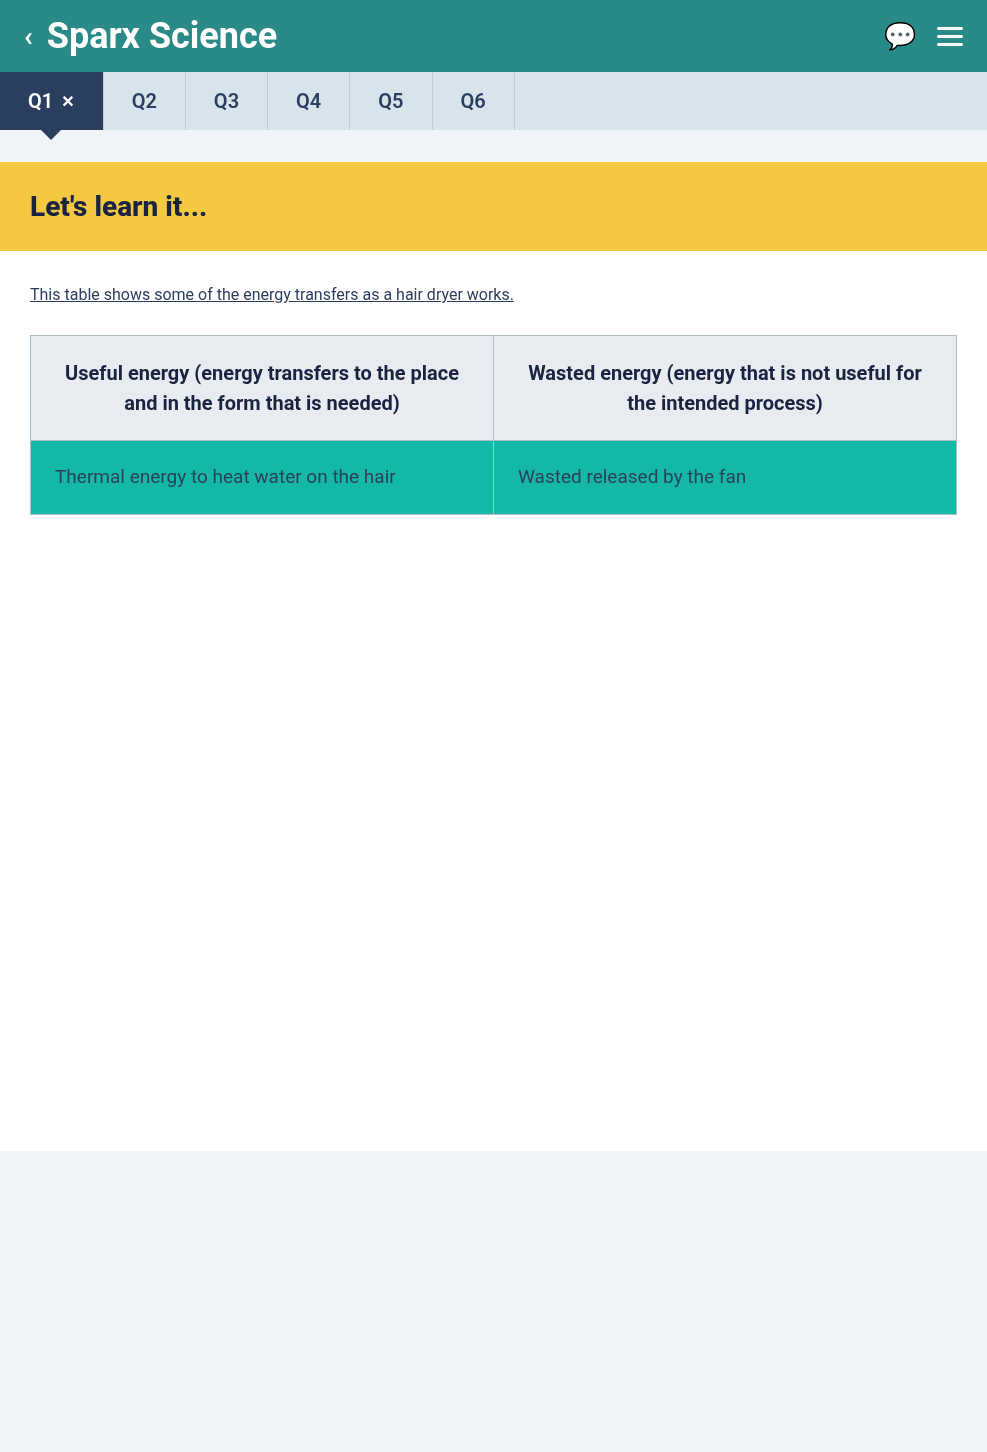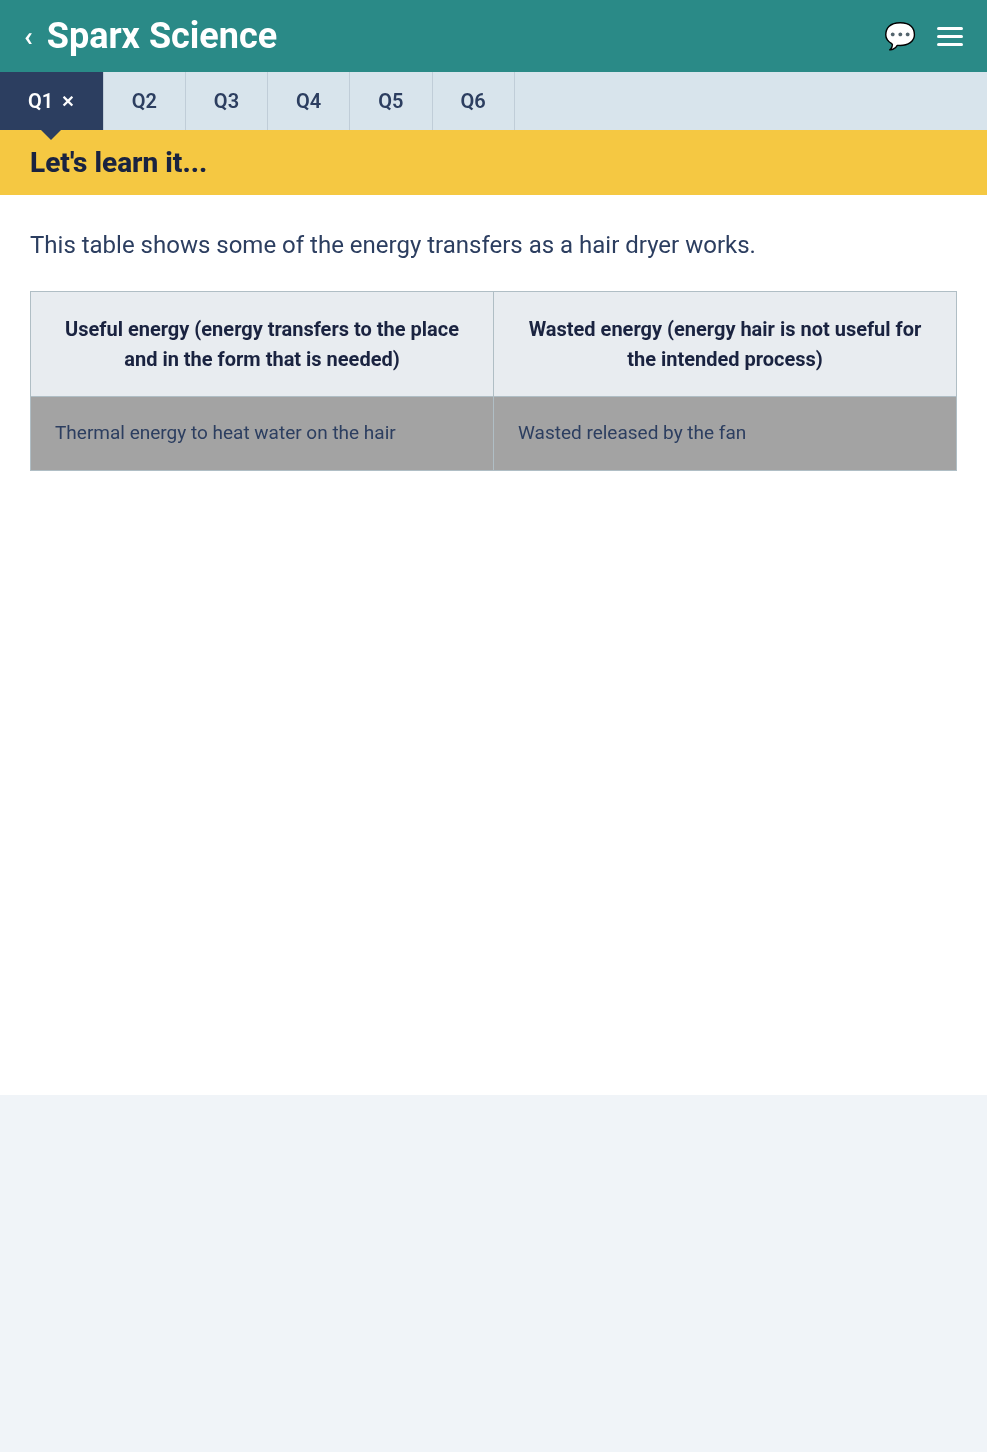--- a/index.html
+++ b/index.html
@@ -113,41 +113,43 @@
 
     .tab-close {
       margin-left: 8px;
       font-size: 16px;
       font-weight: bold;
     }
 
     
     .section-header {
       background-color: #f5c842;
-      padding: 16px 30px;
+      padding: 28px 30px;
+      margin-top: 32px;
     }
 
     .section-header-title {
       font-size: 28px;
       font-weight: 800;
       color: #1a2340;
     }
 
     
     .main-content {
       background: white;
       padding: 32px 30px;
       min-height: 900px;
     }
 
     .intro-text {
-      font-size: 24px;
+      font-size: 16px;
       color: #2c3e60;
       line-height: 1.5;
       margin-bottom: 28px;
+      text-decoration: underline;
     }
 
     
     .energy-table {
       width: 100%;
       border-collapse: collapse;
       border: 1px solid #0f766e;
     }
 
     .energy-table td {
@@ -162,21 +164,21 @@
 
     .energy-table thead td {
       background-color: #e8ecf0;
       font-weight: 700;
       text-align: center;
       font-size: 20px;
       color: #1a2340;
     }
 
     .energy-table tbody td {
-      background-color: #a3a3a3;
+      background-color: #14b8a6;
       font-weight: 400;
     }
   </style>
 </head>
 <body>
 
 <header class="header">
   <div class="header-left">
     <span class="back-arrow">‹</span>
     <span class="header-title">Sparx Science</span>
@@ -217,21 +219,21 @@
   <h2 class="section-header-title">Let's learn it...</h2>
 </div>
 
 <main class="main-content">
   <p class="intro-text">This table shows some of the energy transfers as a hair dryer works.</p>
 
   <table class="energy-table">
     <thead>
       <tr>
         <td>Useful energy (energy transfers to the place and in the form that is needed)</td>
-        <td>Wasted energy (energy hair is not useful for the intended process)</td>
+        <td>Wasted energy (energy that is not useful for the intended process)</td>
       </tr>
     </thead>
     <tbody>
       <tr>
         <td>Thermal energy to heat water on the hair</td>
         <td>Wasted released by the fan</td>
       </tr>
     </tbody>
   </table>
 </main>

